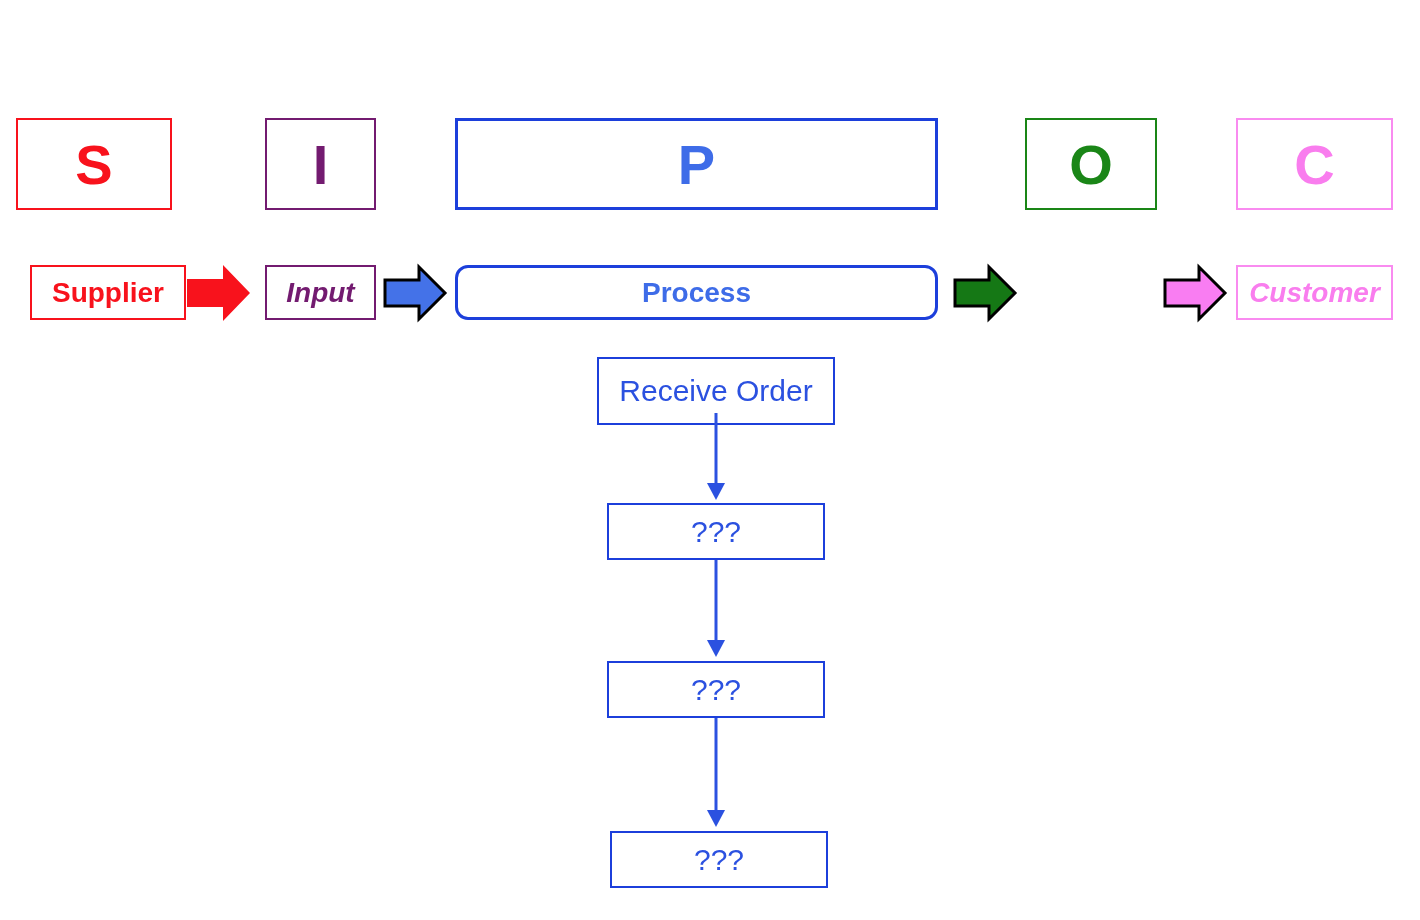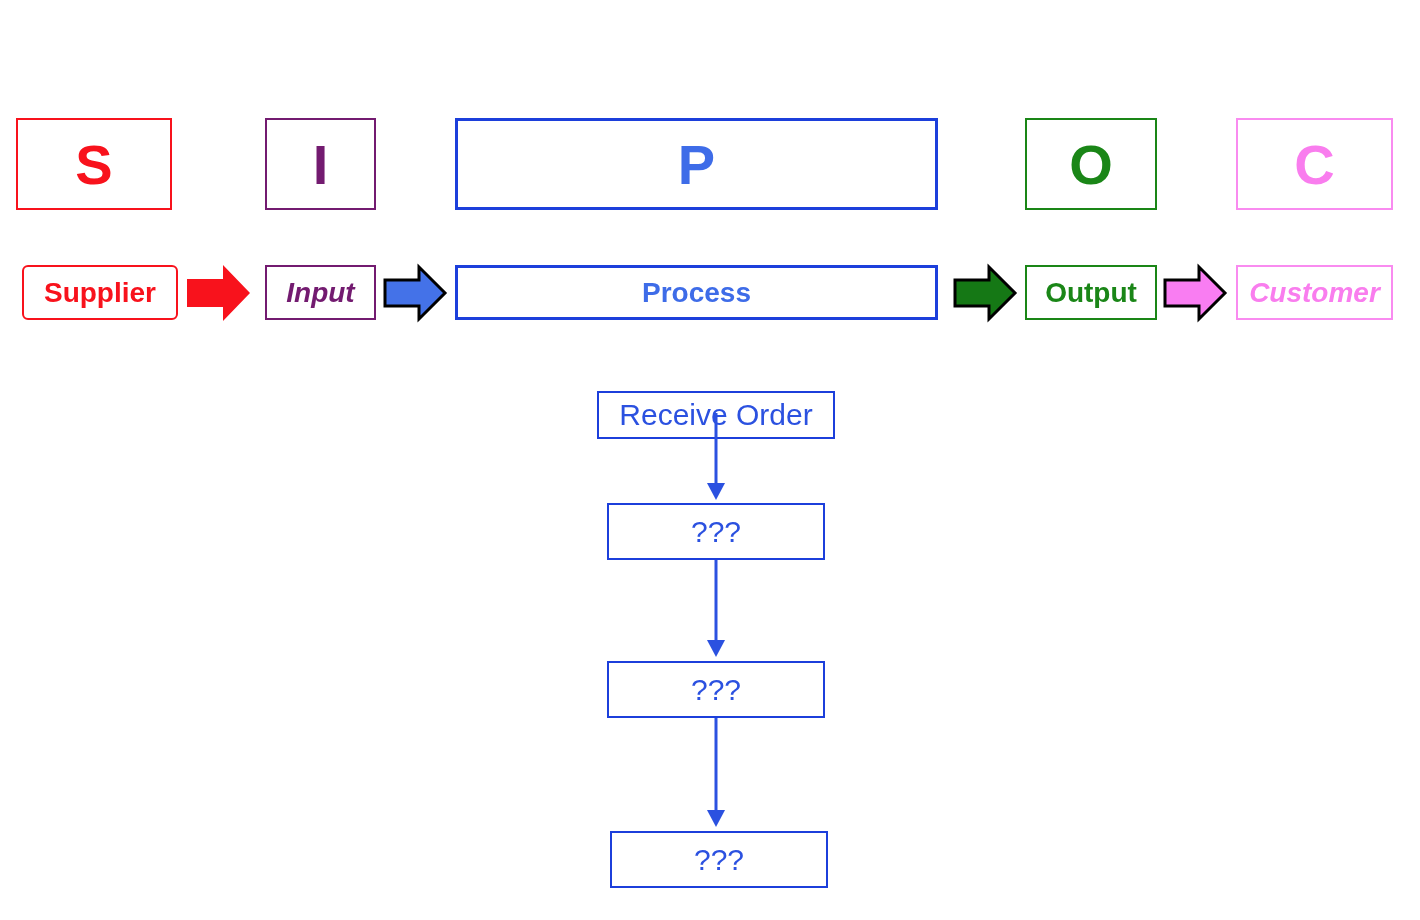--- a/index.html
+++ b/index.html
@@ -34,23 +34,23 @@
   
   .letter-box { top: 118px; height: 92px; font-size: 56px; font-weight: bold; }
   #letter-s { left: 16px;   width: 156px; }
   #letter-i { left: 265px;  width: 111px; }
   #letter-p { left: 455px;  width: 483px; }
   #letter-o { left: 1025px; width: 132px; }
   #letter-c { left: 1236px; width: 157px; }
 
   
   .label-box { top: 265px; height: 55px; font-size: 28px; font-weight: bold; }
-  #label-supplier { left: 22px;   width: 156px; border-radius: 6px; }
+  #label-supplier { left: 30px;   width: 156px; }
   #label-input    { left: 265px;  width: 111px; font-style: italic; }
-  #label-process  { left: 455px;  width: 483px; }
+  #label-process  { left: 455px;  width: 483px; border-radius: 13px; }
   #label-output   { left: 1025px; width: 132px; }
   #label-customer { left: 1236px; width: 157px; font-style: italic; }
 
   
   .harrow { position: absolute; top: 262px; }
   #harrow-1 { left: 186px; }
   #harrow-2 { left: 383px; }
   #harrow-3 { left: 953px; }
   #harrow-4 { left: 1163px; }
   .harrow-outlined polygon { stroke: var(--c-outline); stroke-width: 3; stroke-linejoin: miter; }
@@ -59,21 +59,21 @@
   #harrow-3 polygon { fill: var(--c-green-arrow); }
   #harrow-4 polygon { fill: var(--c-pink-arrow); }
 
   
   .flow-box {
     border: 2px solid var(--c-blue);
     color: var(--c-blue-flow);
     font-size: 30px;
     font-weight: normal;
   }
-  #flow-step-0 { left: 597px; top: 357px; width: 238px; height: 48px; margin-top: 34px; }
+  #flow-step-0 { left: 597px; top: 357px; width: 238px; height: 68px; }
   #flow-step-1 { left: 607px; top: 503px; width: 218px; height: 57px; }
   #flow-step-2 { left: 607px; top: 661px; width: 218px; height: 57px; }
   #flow-step-3 { left: 610px; top: 831px; width: 218px; height: 57px; }
 
   .varrow { position: absolute; }
   .varrow line    { stroke: var(--c-blue-flow); stroke-width: 3; }
   .varrow polygon { fill: var(--c-blue-flow); }
   #varrow-1 { left: 703px; top: 413px; }
   #varrow-2 { left: 703px; top: 560px; }
   #varrow-3 { left: 703px; top: 718px; }
@@ -85,21 +85,20 @@
 
   <div class="box letter-box col-red" id="letter-s">S</div>
   <div class="box letter-box col-purple" id="letter-i">I</div>
   <div class="box letter-box col-blue" id="letter-p">P</div>
   <div class="box letter-box col-green" id="letter-o">O</div>
   <div class="box letter-box col-pink" id="letter-c">C</div>
 
   <div class="box label-box col-red" id="label-supplier">Supplier</div>
   <div class="box label-box col-purple" id="label-input">Input</div>
   <div class="box label-box col-blue" id="label-process">Process</div>
-  <div class="box label-box col-green" id="label-output">Output</div>
   <div class="box label-box col-pink" id="label-customer">Customer</div>
 
   <svg class="harrow" id="harrow-1" width="66" height="62" viewBox="0 0 66 62" aria-hidden="true">
     <polygon points="1,17 37,17 37,3 64,31 37,59 37,45 1,45"></polygon>
   </svg>
   <svg class="harrow harrow-outlined" id="harrow-2" width="66" height="62" viewBox="0 0 66 62" aria-hidden="true">
     <polygon points="2,18 36,18 36,5 62,31 36,57 36,44 2,44"></polygon>
   </svg>
   <svg class="harrow harrow-outlined" id="harrow-3" width="66" height="62" viewBox="0 0 66 62" aria-hidden="true">
     <polygon points="2,18 36,18 36,5 62,31 36,57 36,44 2,44"></polygon>

